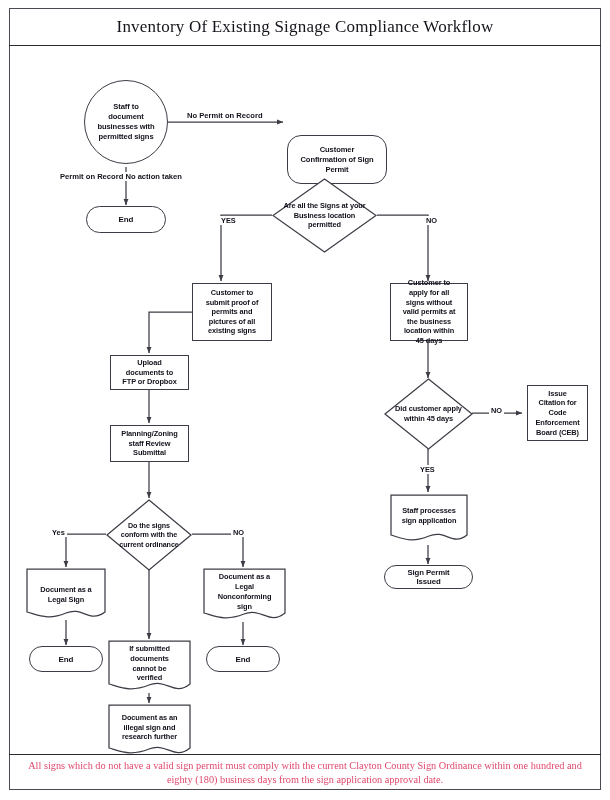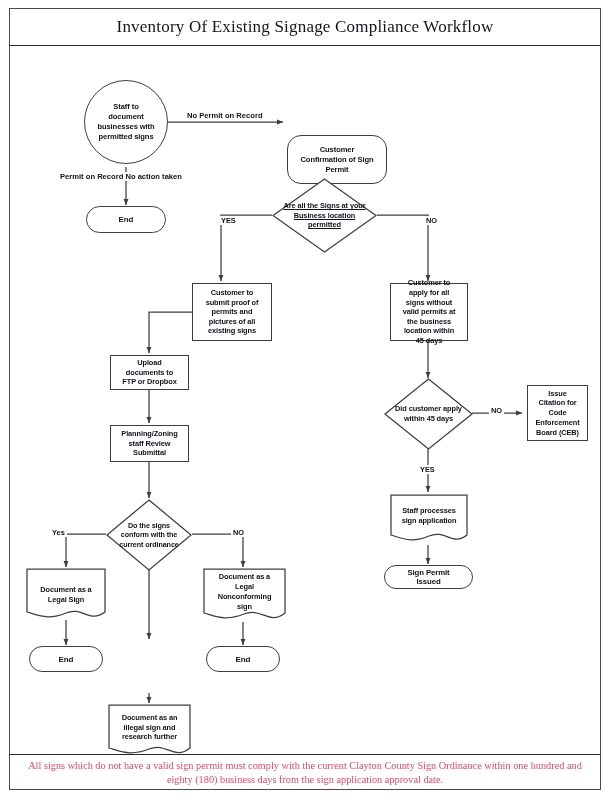--- a/index.html
+++ b/index.html
@@ -103,21 +103,21 @@
     </div>
 
     <div class="node round" style="left:287px;top:95px;width:100px;height:49px;font-size:7.6px;line-height:10px;margin-top:40px;">
       <span class="lbl">Customer Confirmation of Sign Permit</span>
     </div>
 
     <div class="node term" style="left:86px;top:206px;width:80px;height:27px;font-size:8px;">
       <span class="lbl">End</span>
     </div>
 
-    <div class="node diamond" style="left:272px;top:178px;width:105px;height:75px;font-size:7.4px;line-height:9.5px;text-decoration:underline;">
+    <div class="node diamond" style="left:272px;top:178px;width:105px;height:75px;font-size:7.4px;line-height:9.5px;">
       <svg width="105" height="75" viewBox="0 0 105 75" xmlns="http://www.w3.org/2000/svg">
         <polygon points="52.5,1 104,37.5 52.5,74 1,37.5" fill="#fff" stroke="#3c3c46" stroke-width="1.25"></polygon>
       </svg>
       <span class="lbl">Are all the Signs at your Business location permitted</span>
     </div>
 
     <div class="node rect" style="left:192px;top:283px;width:80px;height:58px;font-size:7.4px;line-height:9.6px;">
       <span class="lbl">Customer to submit proof of  permits and pictures of all existing signs</span>
     </div>
 
@@ -151,20 +151,26 @@
       <svg width="83" height="56" viewBox="0 0 83 56" xmlns="http://www.w3.org/2000/svg">
         <path d="M1,1 L82,1 L82,45 C66,58 59,39 41,46 C23,53 15,49 1,45 Z" fill="#fff" stroke="#3c3c46" stroke-width="1.25"></path>
       </svg>
       <span class="lbl" style="margin-bottom:8px;">Document as a Legal Nonconforming sign</span>
     </div>
 
     <div class="node term" style="left:206px;top:646px;width:74px;height:26px;font-size:8px;">
       <span class="lbl">End</span>
     </div>
 
+    <div class="node doc" style="left:108px;top:640px;width:83px;height:55px;font-size:7.4px;line-height:9.8px;">
+      <svg width="83" height="55" viewBox="0 0 83 55" xmlns="http://www.w3.org/2000/svg">
+        <path d="M1,1 L82,1 L82,44 C66,57 59,38 41,45 C23,52 15,48 1,44 Z" fill="#fff" stroke="#3c3c46" stroke-width="1.25"></path>
+      </svg>
+      <span class="lbl" style="margin-bottom:8px;">If submitted documents cannot be verified</span>
+    </div>
 
     <div class="node doc" style="left:108px;top:704px;width:83px;height:55px;font-size:7.4px;line-height:9.8px;">
       <svg width="83" height="55" viewBox="0 0 83 55" xmlns="http://www.w3.org/2000/svg">
         <path d="M1,1 L82,1 L82,44 C66,57 59,38 41,45 C23,52 15,48 1,44 Z" fill="#fff" stroke="#3c3c46" stroke-width="1.25"></path>
       </svg>
       <span class="lbl" style="margin-bottom:8px;">Document as an illegal sign and research further</span>
     </div>
 
     <div class="node rect" style="left:390px;top:283px;width:78px;height:58px;font-size:7.4px;line-height:9.6px;">
       <span class="lbl">Customer to apply for all signs without valid permits at the business location within 45 days</span>

